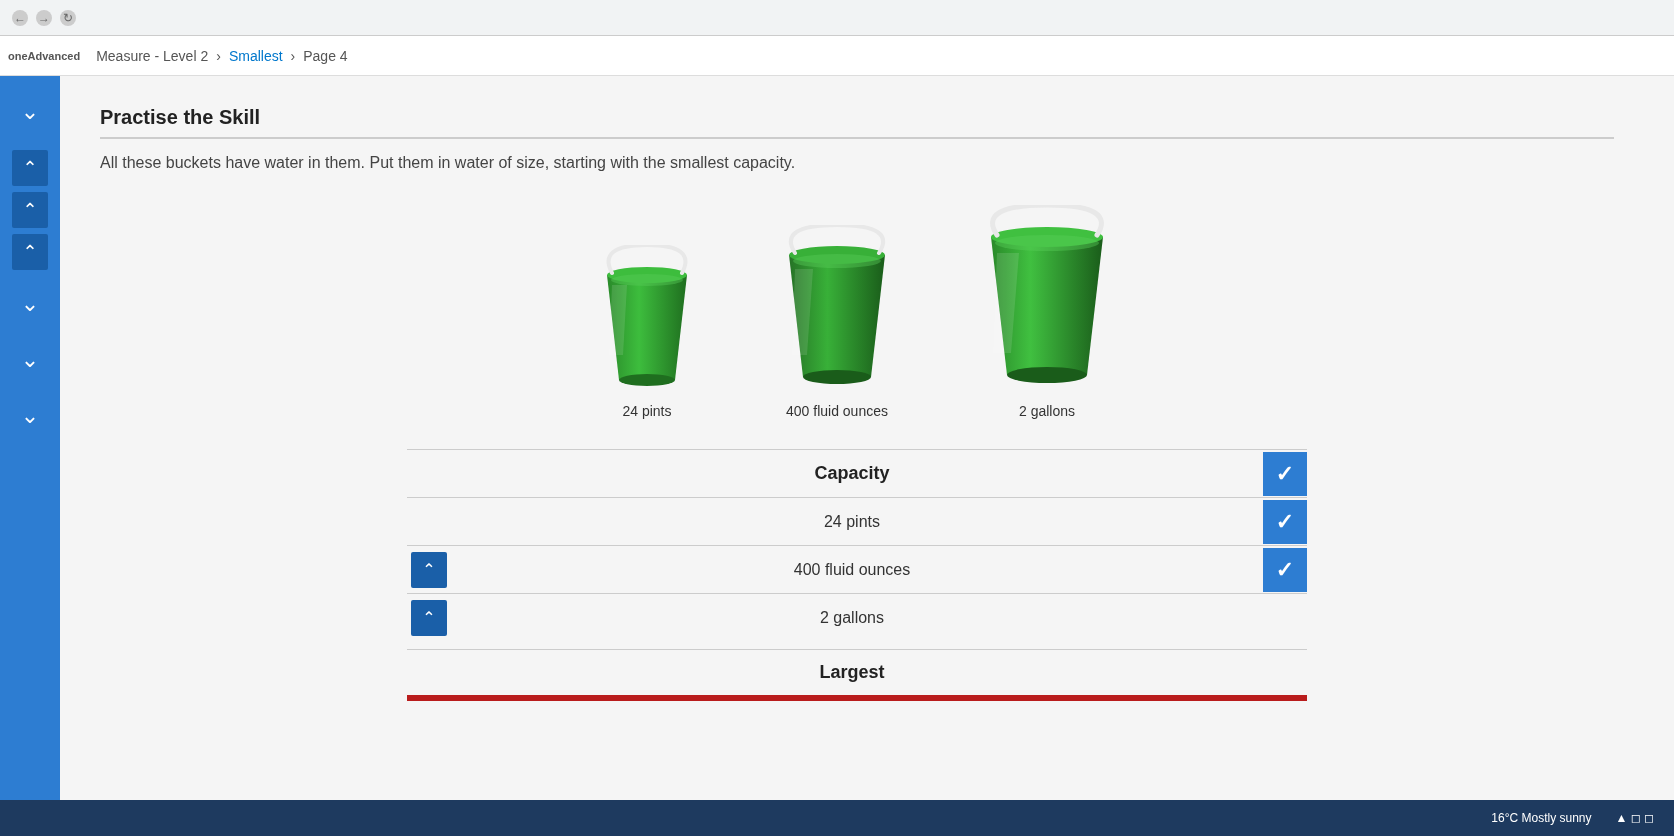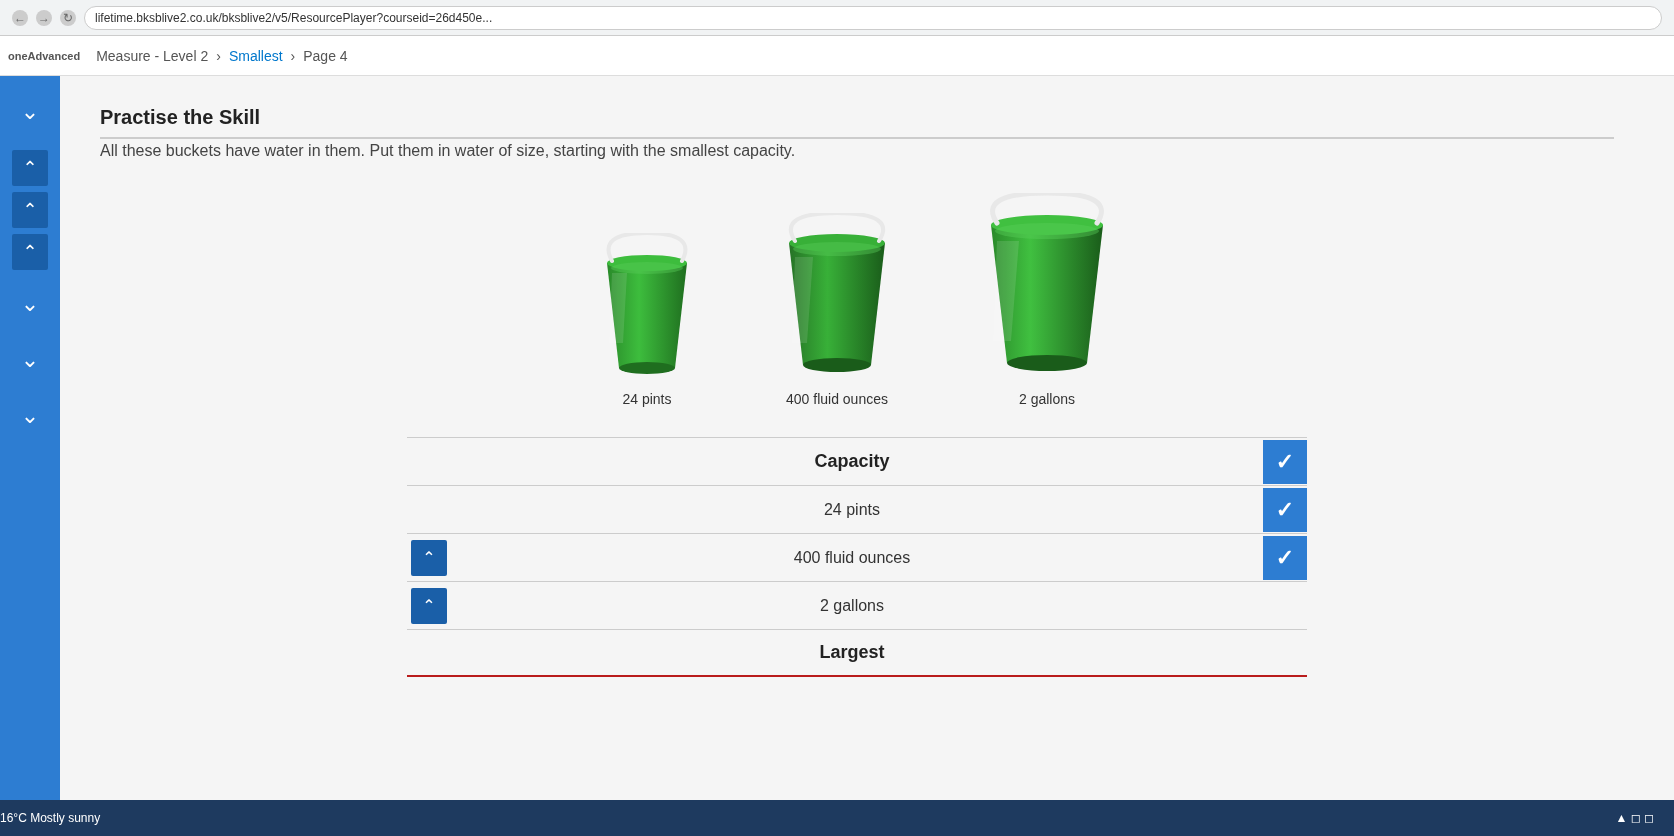--- a/index.html
+++ b/index.html
@@ -126,21 +126,21 @@
     .content-area {
       flex: 1;
       background: #f5f5f5;
       padding: 30px 60px 30px 40px;
     }
 
     .page-title {
       font-size: 20px;
       font-weight: bold;
       color: #222;
-      margin-bottom: 0;
+      margin-bottom: 12px;
       padding-bottom: 8px;
       border-bottom: 2px solid #ccc;
     }
 
     .instruction-text {
       font-size: 16px;
       color: #444;
       margin-bottom: 30px;
       line-height: 1.5;
     }
@@ -180,21 +180,22 @@
       margin: 0 auto;
     }
 
     .order-row {
       display: flex;
       align-items: center;
       border-top: 1px solid #ccc;
       min-height: 48px;
     }
     .order-row:last-child {
-      border-bottom: 2px solid #b91c1c;
+      border-bottom: 6px solid #b91c1c;
+      margin-top: 8px;
     }
 
     .order-label-cell {
       width: 44px;
       min-width: 44px;
       display: flex;
       align-items: center;
       justify-content: center;
     }
 
@@ -242,37 +243,34 @@
     
     .taskbar {
       position: fixed;
       bottom: 0;
       left: 0;
       width: 100%;
       height: 36px;
       background: #1e3a5f;
       display: flex;
       align-items: center;
-      justify-content: space-between;
+      justify-content: flex-end;
       padding-right: 20px;
-      gap: 12px;
+      gap: 24px;
       font-size: 12px;
       color: white;
     }
   </style>
 </head>
 <body>
 
 <div class="browser-bar">
   <button class="browser-btn back">←</button>
   <button class="browser-btn forward">→</button>
   <button class="browser-btn refresh">↻</button>
-  <div class="url-bar">
-    <span>lifetime.bksblive2.co.uk/bksblive2/v5/ResourcePlayer?courseid=26d450e...</span>
-  </div>
 </div>
 
 <div class="nav-bar">
   <span class="nav-brand">oneAdvanced</span>
   <div class="nav-breadcrumb">
     <span style="cursor:pointer;">Measure - Level 2</span>
     <span>›</span>
     <span class="active" style="cursor:pointer;">Smallest</span>
     <span>›</span>
     <span>Page 4</span>

